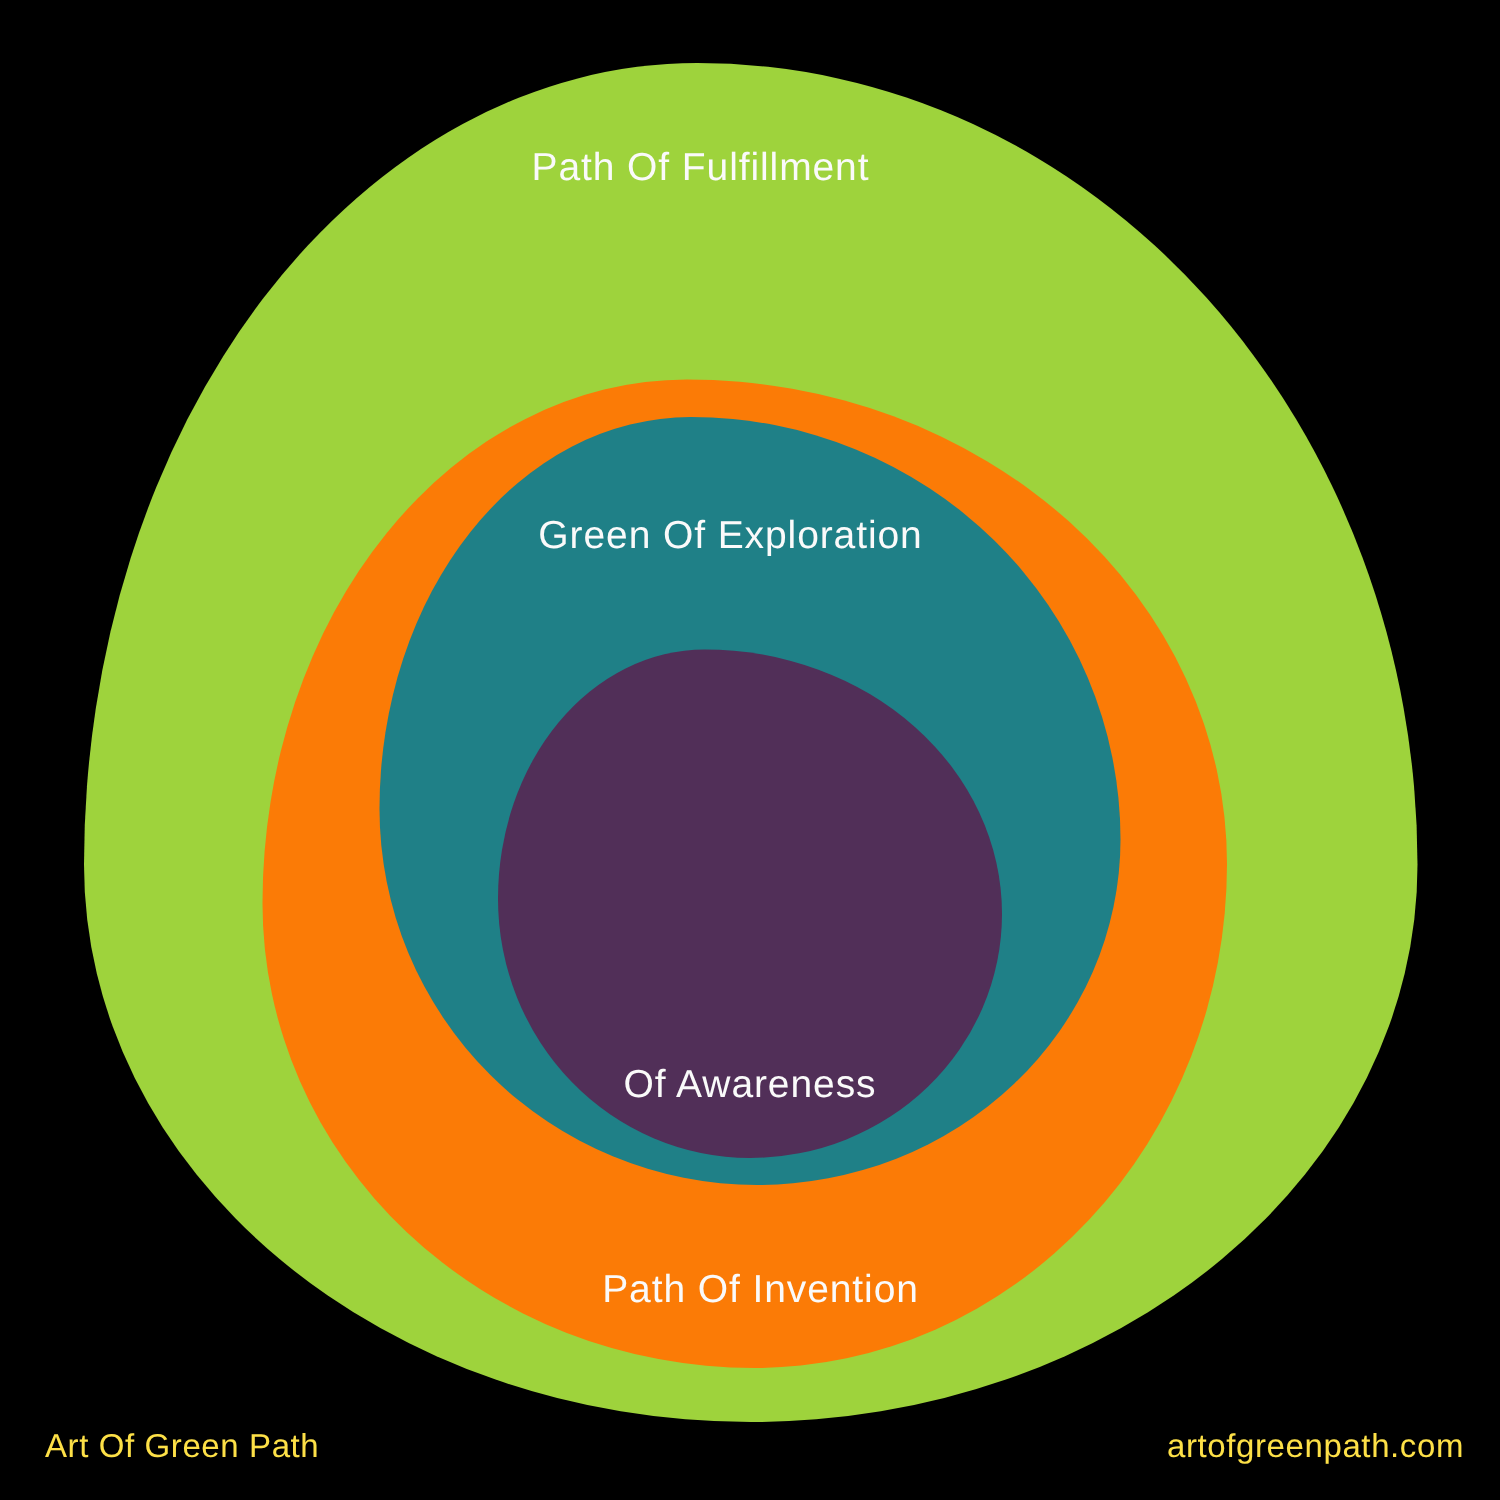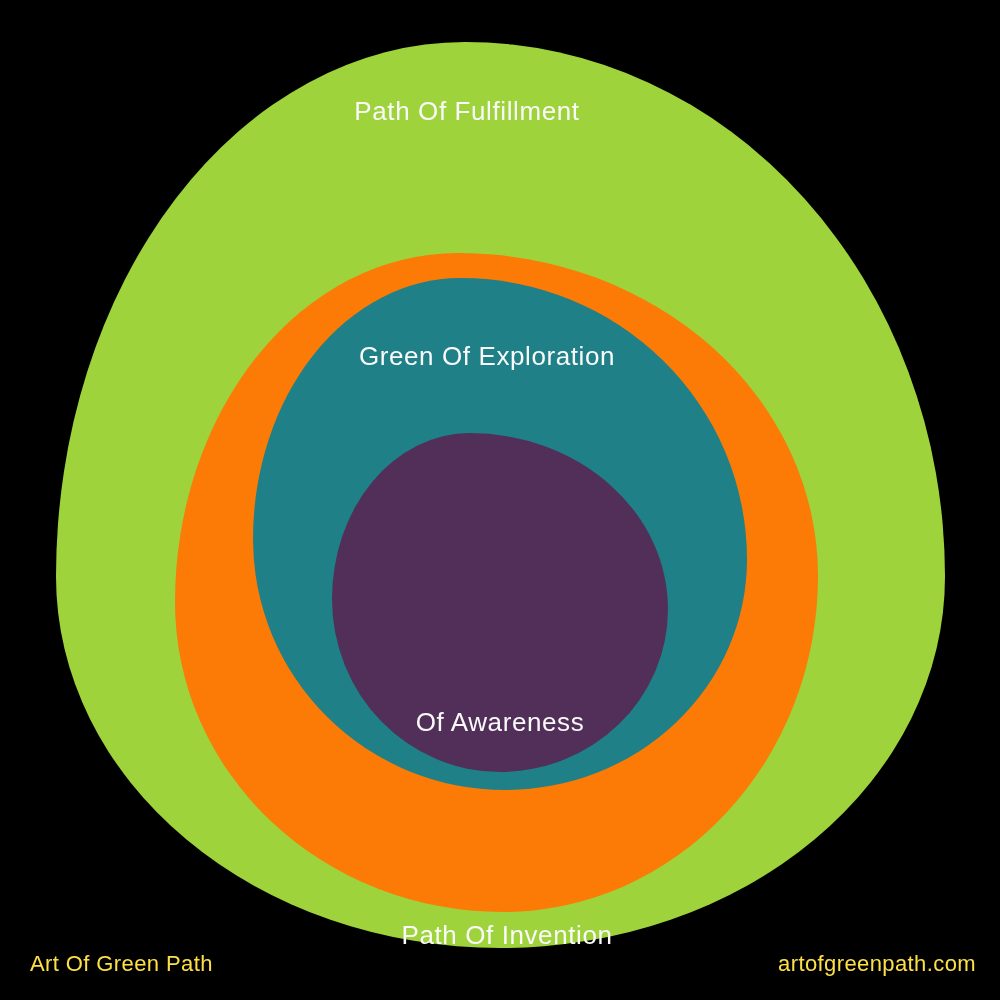--- a/index.html
+++ b/index.html
@@ -53,21 +53,21 @@
     font-size: 26px;
     font-weight: 400;
     letter-spacing: 0.6px;
     white-space: nowrap;
     z-index: 10;
     line-height: 1.2;
     margin-top: 20px;
   }
   #label-fulfillment { left: 467px; top: 76px; }
   #label-exploration { left: 487px; top: 321px; }
-  #label-invention   { left: 507px; top: 900px; }
+  #label-invention   { left: 507px; top: 824px; }
   #label-awareness {
     left: 500px; top: 687px;
     text-align: center;
     line-height: 31px;
   }
   .footer-text {
     position: absolute;
     top: 951px;
     color: #fde047;
     font-size: 22px;

